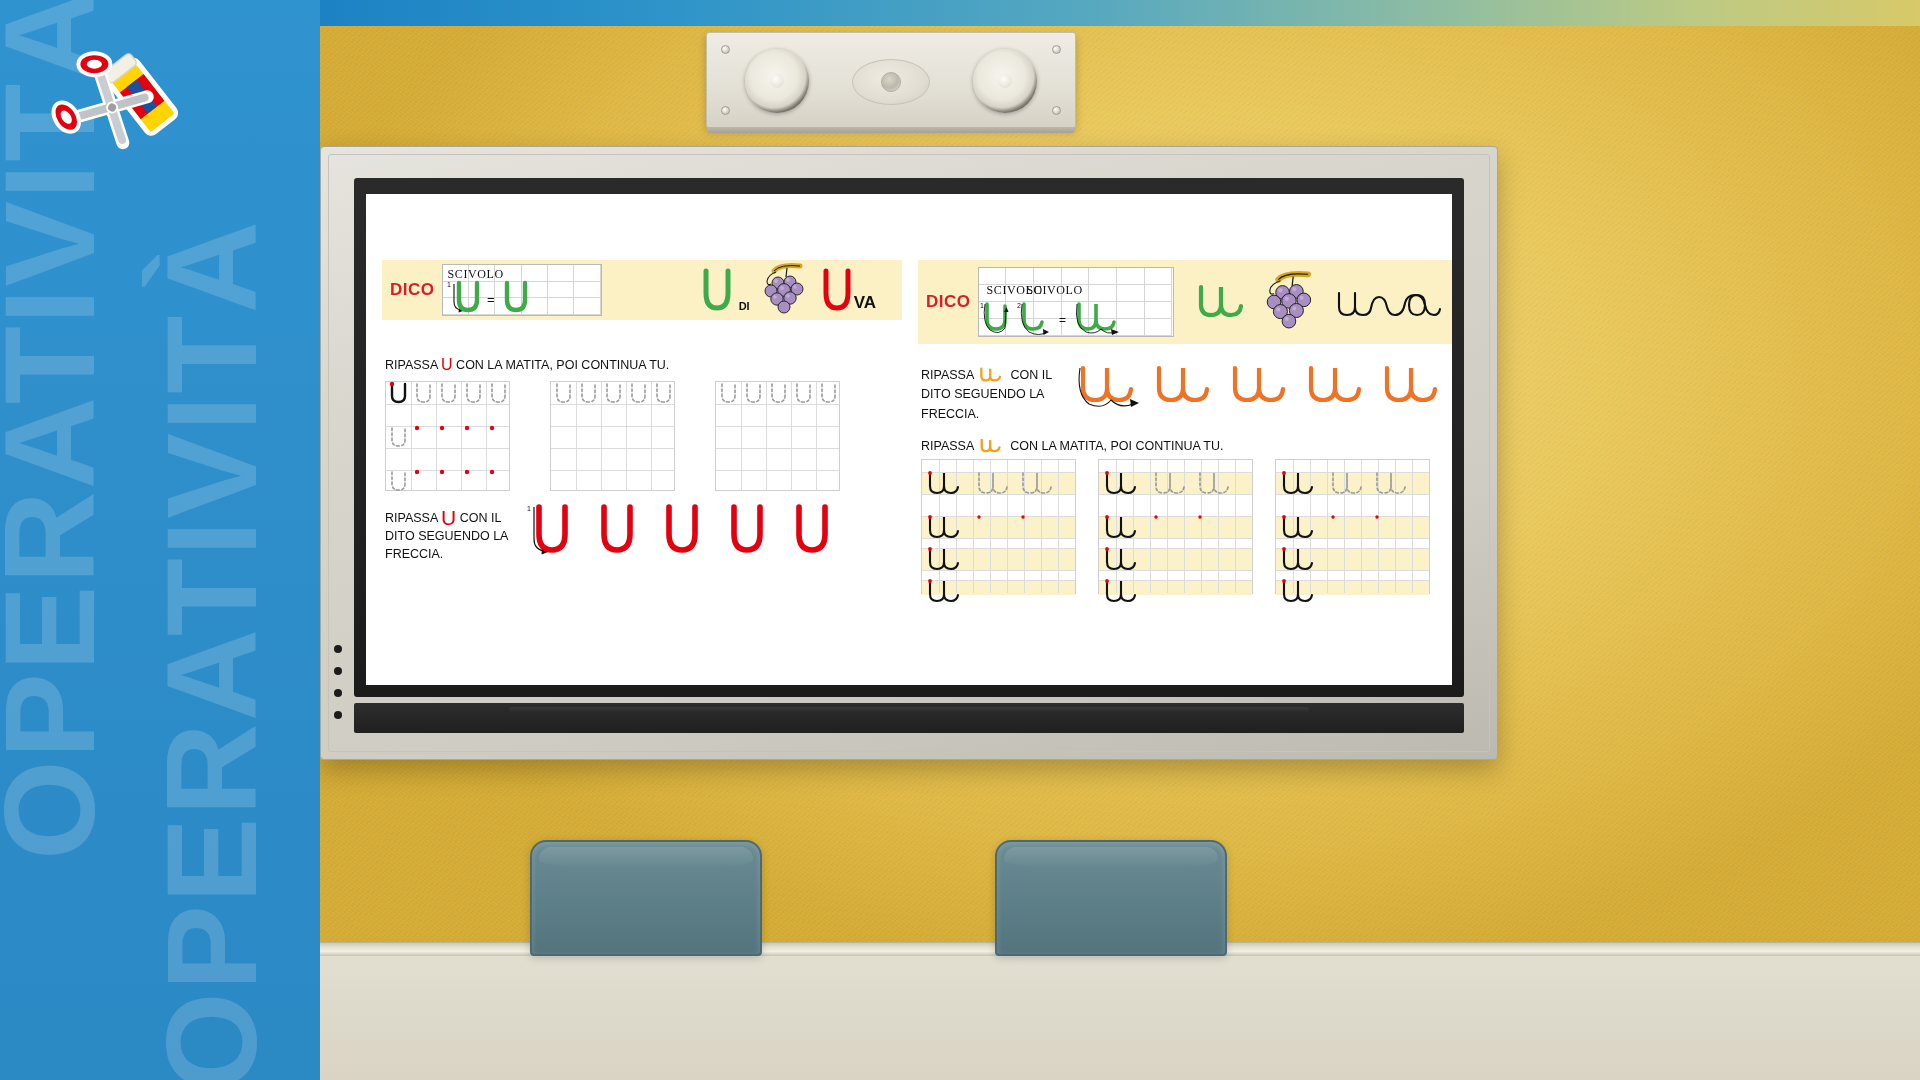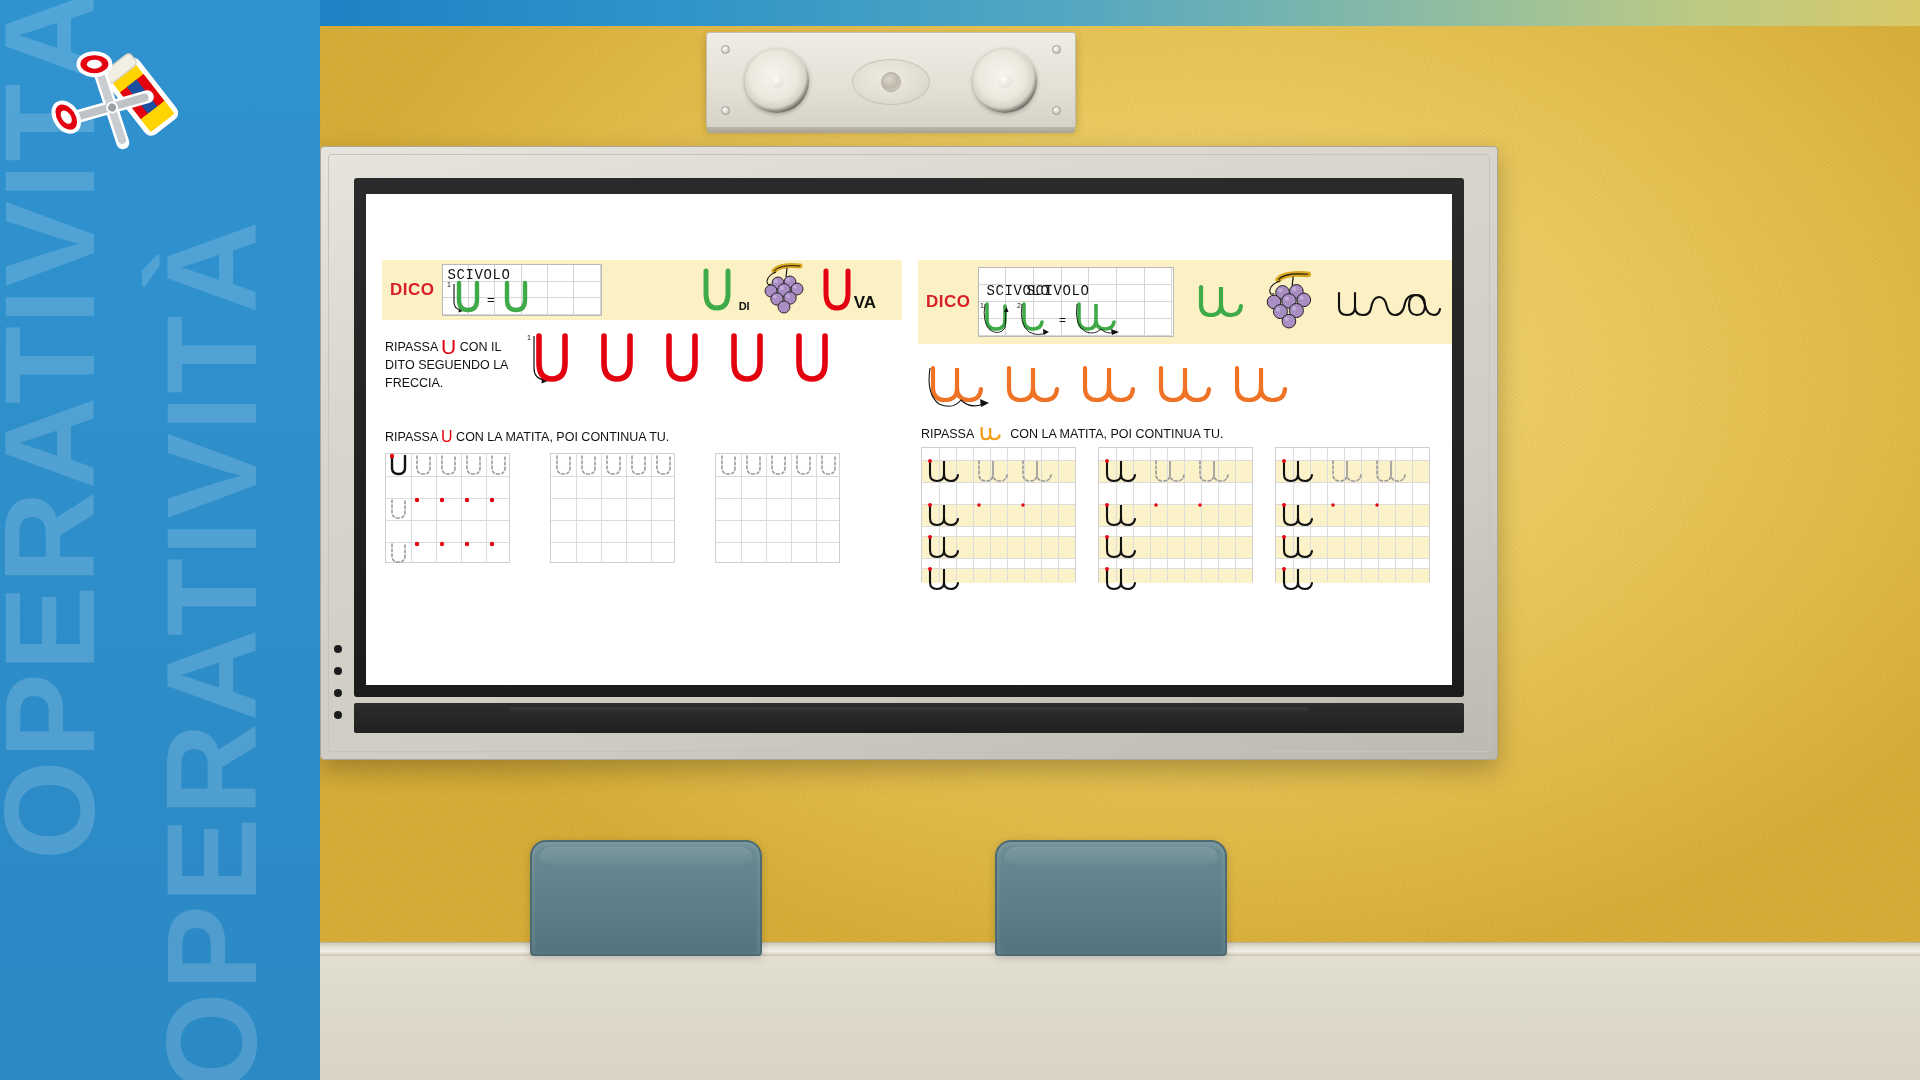--- a/index.html
+++ b/index.html
@@ -175,22 +175,22 @@
     color:#d81f26; font-weight:700; font-size:17px;
     letter-spacing:.5px; margin-right:7px; flex:none;
   }
   .dico-grid{
     background:#fff; border:1px solid #b9b9b9;
     display:grid; position:relative; flex:none;
   }
   .dico-grid .cell{ border-right:1px solid #d5d5d5; border-bottom:1px solid #d5d5d5; }
   .dico-grid .cell:last-child{ border-right:none; }
   .scivolo{
-    position:absolute; font-size:14px; letter-spacing:.6px; color:#111;
-    font-family:Liberation Mono, monospace;
+    position:absolute; font-size:12px; letter-spacing:.6px; color:#111;
+    font-family:Liberation Serif, serif;
   }
 
   .grid-box{
     background:#fff; border:1px solid #cfcfcf; position:relative;
   }
   .gline-v, .gline-h{ position:absolute; background:#dcdcdc; }
   .gline-v{ width:1px; top:0; bottom:0; }
   .gline-h{ height:1px; left:0; right:0; }
   .yellowrow{ position:absolute; left:0; right:0; background:#fbf2c9; }
 
@@ -328,41 +328,20 @@
                       <circle cx="34" cy="37" r="1.8"></circle>
                   </g>
                 </svg>
                 <svg width="34" height="50" viewBox="0 0 34 50">
                   <path d="M6 6 L6 28 Q6 43 17 43 Q28 43 28 28 L28 6" stroke="#e3000f" stroke-width="5" fill="none" stroke-linecap="round"></path>
                 </svg>
                 <span style="font-size:17px;font-weight:700;color:#111;align-self:flex-end;padding-bottom:8px;margin-left:-4px;">VA</span>
               </div>
             </div>
 
-            <div style="display:flex;align-items:flex-start;margin-top:18px;padding-left:3px;">
-              <div style="width:132px;font-size:12.5px;line-height:1.45;color:#111;">
-                <span>RIPASSA</span>
-                <span style="color:#e3000f;font-size:21px;line-height:0;vertical-align:-3px;font-weight:400;">U</span>
-                <span>CON IL DITO</span>
-                <span class="two-line">SEGUENDO LA FRECCIA.</span>
-              </div>
-              <svg width="330" height="62" viewBox="0 0 330 62" style="margin-top:-10px;margin-left:8px;">
-                <text x="2" y="12" font-size="7" fill="#111" font-family="'Liberation Sans',sans-serif">1</text>
-                <path d="M9 8 L9 40 Q9 51 20 52" stroke="#111" stroke-width="1.2" fill="none"></path>
-                <path d="M17 49 L23 53 L16.5 55.5 Z" fill="#111"></path>
-                <g stroke="#e3000f" stroke-width="5.6" fill="none" stroke-linecap="round">
-                  <path d="M14 8 L14 35 Q14 51 27 51 Q40 51 40 35 L40 8"></path>
-                  <path d="M79 8 L79 35 Q79 51 92 51 Q105 51 105 35 L105 8"></path>
-                  <path d="M144 8 L144 35 Q144 51 157 51 Q170 51 170 35 L170 8"></path>
-                  <path d="M209 8 L209 35 Q209 51 222 51 Q235 51 235 35 L235 8"></path>
-                  <path d="M274 8 L274 35 Q274 51 287 51 Q300 51 300 35 L300 8"></path>
-                </g>
-              </svg>
-            </div>
-
             <div style="margin-top:36px;padding-left:3px;">
               <div style="font-size:12.5px;color:#111;">
                 <span>RIPASSA</span>
                 <span style="color:#e3000f;font-size:16px;vertical-align:-1px;">U</span>
                 <span>CON LA MATITA, POI CONTINUA TU.</span>
               </div>
 
               <div style="display:flex;gap:40px;margin-top:7px;">
 
                 <div class="grid-box" style="width:125px;height:110px;">
@@ -429,20 +408,41 @@
                     <g stroke="#9a9a9a" stroke-width="1.6" fill="none" stroke-dasharray="2.6 2.4" stroke-linecap="round">
                       <path d="M6 2 L6 14 Q6 20 12.5 20 Q19 20 19 14 L19 2"></path>
                       <path d="M31 2 L31 14 Q31 20 37.5 20 Q44 20 44 14 L44 2"></path>
                       <path d="M56 2 L56 14 Q56 20 62.5 20 Q69 20 69 14 L69 2"></path>
                       <path d="M81 2 L81 14 Q81 20 87.5 20 Q94 20 94 14 L94 2"></path>
                       <path d="M106 2 L106 14 Q106 20 112.5 20 Q119 20 119 14 L119 2"></path>
                     </g>
                   </svg>
                 </div>
               </div>
+            </div>
+
+            <div style="display:flex;align-items:flex-start;margin-top:18px;padding-left:3px;">
+              <div style="width:132px;font-size:12.5px;line-height:1.45;color:#111;">
+                <span>RIPASSA</span>
+                <span style="color:#e3000f;font-size:21px;line-height:0;vertical-align:-3px;font-weight:400;">U</span>
+                <span>CON IL DITO</span>
+                <span class="two-line">SEGUENDO LA FRECCIA.</span>
+              </div>
+              <svg width="330" height="62" viewBox="0 0 330 62" style="margin-top:-10px;margin-left:8px;">
+                <text x="2" y="12" font-size="7" fill="#111" font-family="'Liberation Sans',sans-serif">1</text>
+                <path d="M9 8 L9 40 Q9 51 20 52" stroke="#111" stroke-width="1.2" fill="none"></path>
+                <path d="M17 49 L23 53 L16.5 55.5 Z" fill="#111"></path>
+                <g stroke="#e3000f" stroke-width="5.6" fill="none" stroke-linecap="round">
+                  <path d="M14 8 L14 35 Q14 51 27 51 Q40 51 40 35 L40 8"></path>
+                  <path d="M79 8 L79 35 Q79 51 92 51 Q105 51 105 35 L105 8"></path>
+                  <path d="M144 8 L144 35 Q144 51 157 51 Q170 51 170 35 L170 8"></path>
+                  <path d="M209 8 L209 35 Q209 51 222 51 Q235 51 235 35 L235 8"></path>
+                  <path d="M274 8 L274 35 Q274 51 287 51 Q300 51 300 35 L300 8"></path>
+                </g>
+              </svg>
             </div>
           </div>
 
           <div class="page" id="page-right">
 
             <div class="dico-band" style="margin-top:66px;height:84px;">
               <div class="dico-label">DICO</div>
 
               <div class="dico-grid" style="width:196px;height:70px;grid-template-columns:repeat(7,1fr);grid-template-rows:repeat(4,1fr);">
                 <div class="cell"></div>
@@ -528,20 +528,28 @@
                 <svg width="110" height="42" viewBox="0 0 110 42">
                   <path d="M6 12 L6 26 Q6 34 14 34 Q22 34 22 26 L22 12 L22 26 Q22 34 30 34 Q37 34 38 27
                            Q40 16 46 16 Q52 16 54 26 Q56 34 62 34 Q70 34 72 22
                            Q74 14 82 14 Q90 14 92 24 Q94 34 101 34 Q106 34 107 28" stroke="#111" stroke-width="2.1" fill="none" stroke-linecap="round" stroke-linejoin="round"></path>
                   <path d="M92 24 Q92 14 84 14 Q76 14 76 24 Q76 34 84 34 Q92 34 92 24" stroke="#111" stroke-width="2.1" fill="none"></path>
                 </svg>
               </div>
             </div>
 
             <div style="display:flex;align-items:flex-start;margin-top:22px;padding-left:3px;">
+              <div style="width:150px;font-size:12.5px;line-height:1.55;color:#111;">
+                <span>RIPASSA</span>
+                <svg width="30" height="16" viewBox="0 0 30 18" style="display:inline-block;vertical-align:-4px;">
+                  <path d="M3 2 L3 10 Q3 15 8 15 Q13 15 13 10 L13 2 L13 10 Q13 15 18 15 Q23 15 24 11" stroke="#f4a01f" stroke-width="2.6" fill="none" stroke-linecap="round"></path>
+                </svg>
+                <span>CON IL DITO</span>
+                <span class="two-line">SEGUENDO LA FRECCIA.</span>
+              </div>
               <svg width="380" height="50" viewBox="0 0 380 50" style="margin-top:-4px;margin-left:4px;">
                 <g stroke="#ee7326" stroke-width="4.2" fill="none" stroke-linecap="round">
                   <path d="M8 6 L8 26 Q8 38 20 38 Q32 38 32 26 L32 6 L32 26 Q32 38 44 38 Q55 38 56 27"></path>
                   <path d="M84 6 L84 26 Q84 38 96 38 Q108 38 108 26 L108 6 L108 26 Q108 38 120 38 Q131 38 132 27"></path>
                   <path d="M160 6 L160 26 Q160 38 172 38 Q184 38 184 26 L184 6 L184 26 Q184 38 196 38 Q207 38 208 27"></path>
                   <path d="M236 6 L236 26 Q236 38 248 38 Q260 38 260 26 L260 6 L260 26 Q260 38 272 38 Q283 38 284 27"></path>
                   <path d="M312 6 L312 26 Q312 38 324 38 Q336 38 336 26 L336 6 L336 26 Q336 38 348 38 Q359 38 360 27"></path>
                 </g>
                 <path d="M5 6 Q1 32 14 42 Q28 48 36 38 Q46 48 60 41" stroke="#111" stroke-width="1.1" fill="none"></path>
                 <path d="M55 37 L64 41 L56 45 Z" fill="#111"></path>

